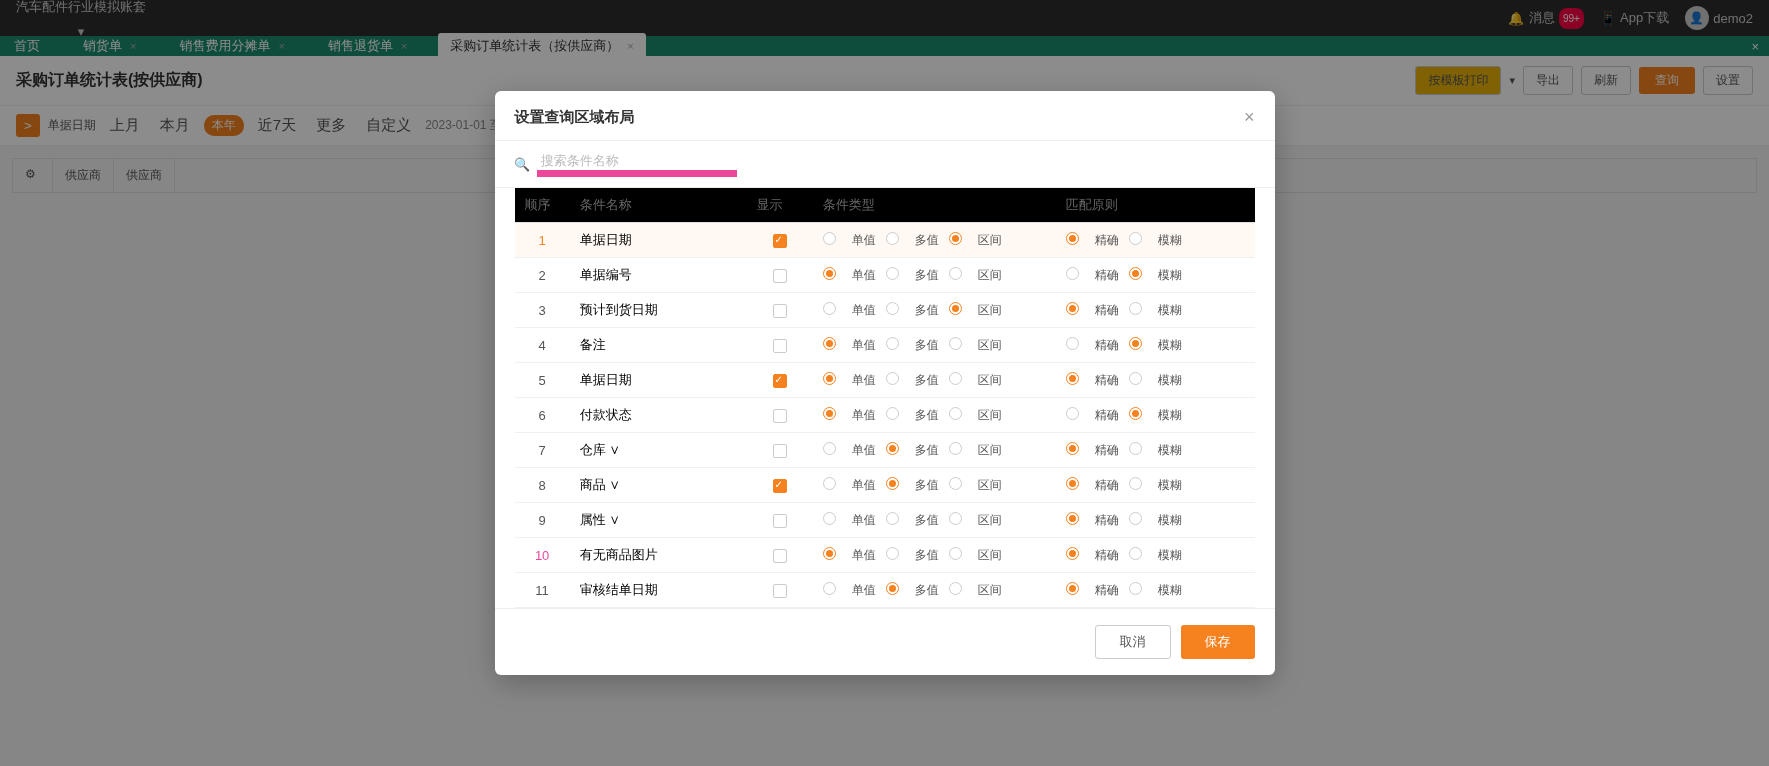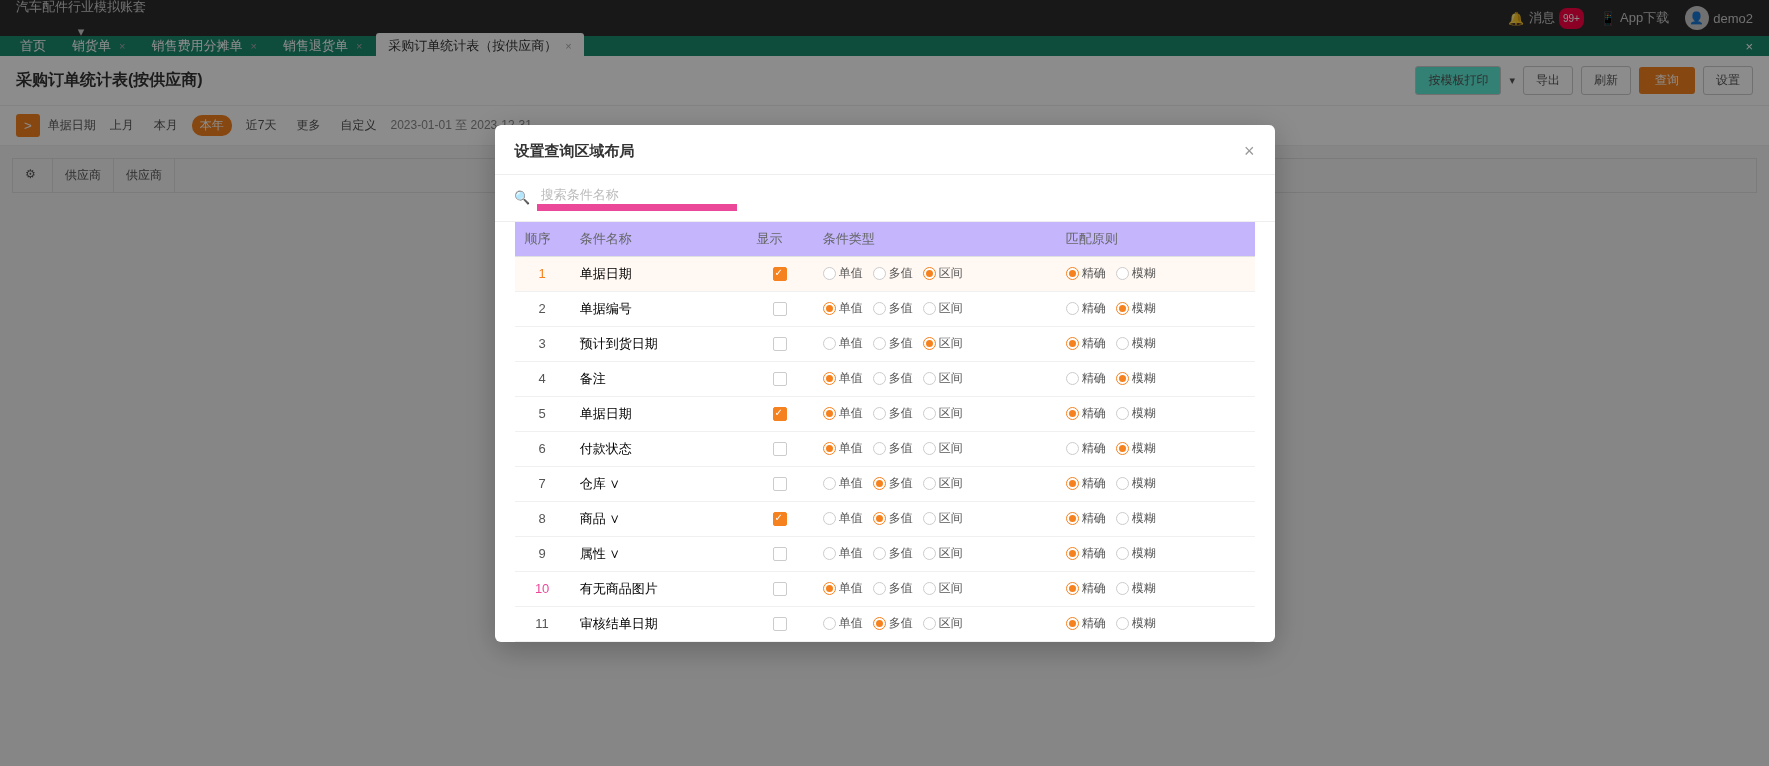--- a/index.html
+++ b/index.html
@@ -18,22 +18,22 @@
     .top-nav-left { display: flex; align-items: center; gap: 8px; font-size: 13px; flex-direction: column; }
     .top-nav-right { display: flex; align-items: center; gap: 16px; font-size: 13px; }
     .badge { background: #f04; color: #fff; border-radius: 8px; font-size: 10px; padding: 5px 4px; }
 
     
     .tab-bar {
       background: #1a8a6e;
       display: flex;
       align-items: center;
       height: 20px;
-      padding: 0 8px;
-      gap: 2px;
+      padding: 0 2px;
+      gap: 19px;
     }
     .tab-item {
       color: #fff;
       padding: 4px 12px;
       border-radius: 3px 3px 0 0;
       font-size: 13px;
       cursor: pointer;
       display: flex;
       align-items: center;
       gap: 4px;
@@ -52,39 +52,39 @@
     .page-header {
       background: #fff;
       padding: 10px 16px;
       display: flex;
       align-items: center;
       justify-content: space-between;
       border-bottom: 1px solid #eee;
     }
     .page-title { font-size: 16px; font-weight: bold; color: #333; }
     .header-actions { display: flex; align-items: center; gap: 8px; }
-    .btn-print { background: #5eead4; border: 1px solid #ccc; color: #555; padding: 5px 12px; border-radius: 3px; cursor: pointer; font-size: 12px; }
+    .btn-print { background: #eab308; border: 1px solid #ccc; color: #555; padding: 5px 12px; border-radius: 3px; cursor: pointer; font-size: 12px; }
     .btn-export { background: #fff; border: 1px solid #ccc; color: #555; padding: 5px 12px; border-radius: 3px; cursor: pointer; font-size: 12px; }
     .btn-refresh { background: #fff; border: 1px solid #ccc; color: #555; padding: 5px 12px; border-radius: 3px; cursor: pointer; font-size: 12px; }
     .btn-query { background: #f5821f; color: #fff; border: none; padding: 5px 16px; border-radius: 3px; cursor: pointer; font-size: 12px; }
     .btn-settings { background: #fff; border: 1px solid #ccc; color: #555; padding: 5px 12px; border-radius: 3px; cursor: pointer; font-size: 12px; }
 
     
     .filter-bar {
       background: #fff;
       padding: 8px 16px;
       display: flex;
       align-items: center;
       gap: 8px;
       border-bottom: 1px solid #eee;
     }
     .filter-toggle { background: #f5821f; color: #fff; border: none; padding: 4px 8px; border-radius: 3px; cursor: pointer; }
     .filter-label { color: #555; font-size: 12px; }
     .date-badge { background: #f5821f; color: #fff; border-radius: 10px; padding: 2px 8px; font-size: 12px; cursor: pointer; }
-    .date-option { color: #555; font-size: 12px; cursor: pointer; padding: 2px 6px; }
+    .date-option { color: #555; font-size: 15px; cursor: pointer; padding: 2px 6px; }
     .date-range { color: #888; font-size: 12px; }
 
     
     .table-area { padding: 12px; }
     .th { padding: 8px 12px; color: #555; font-size: 12px; border-right: 1px solid #e0e0e0; }
 
     
     .overlay {
       position: fixed;
       top: 0; left: 0; right: 0; bottom: 0;
@@ -156,21 +156,21 @@
       flex: 1;
       overflow-y: auto;
       padding: 0 20px;
     }
     .modal-table table {
       width: 100%;
       border-collapse: collapse;
       font-size: 13px;
     }
     .modal-table thead th {
-      background: #c4b5fd;
+      background: #000000;
       color: #666;
       padding: 8px 10px;
       text-align: left;
       border-bottom: 1px solid #e0e0e0;
       font-weight: normal;
       position: sticky;
       top: 0;
       z-index: 1;
     }
     .modal-table tbody td {
@@ -203,21 +203,21 @@
       content: '✓';
       color: #fff;
       font-size: 10px;
       position: absolute;
       top: -1px;
       left: 1px;
     }
 
     
     .radio-group { display: flex; align-items: center; gap: 10px; }
-    .radio-item { display: flex; align-items: center; gap: 3px; cursor: pointer; }
+    .radio-item { display: flex; align-items: flex-start; gap: 16px; cursor: pointer; }
     .radio-circle {
       width: 13px; height: 13px;
       border-radius: 50%;
       border: 1px solid #ccc;
       background: #fff;
       display: inline-flex;
       align-items: center;
       justify-content: center;
       cursor: pointer;
     }
@@ -739,15 +739,19 @@
                       <span class="radio-circle"></span>
                       <span class="radio-label">模糊</span>
                     </label>
                   </div>
                 </td>
               </tr>
             </tbody>
         </table>
       </div>
 
+      <div class="modal-footer">
+        <button class="btn-cancel">取消</button>
+        <button class="btn-save">保存</button>
+      </div>
     </div>
   </div>
 </div>
 
 </body></html>

